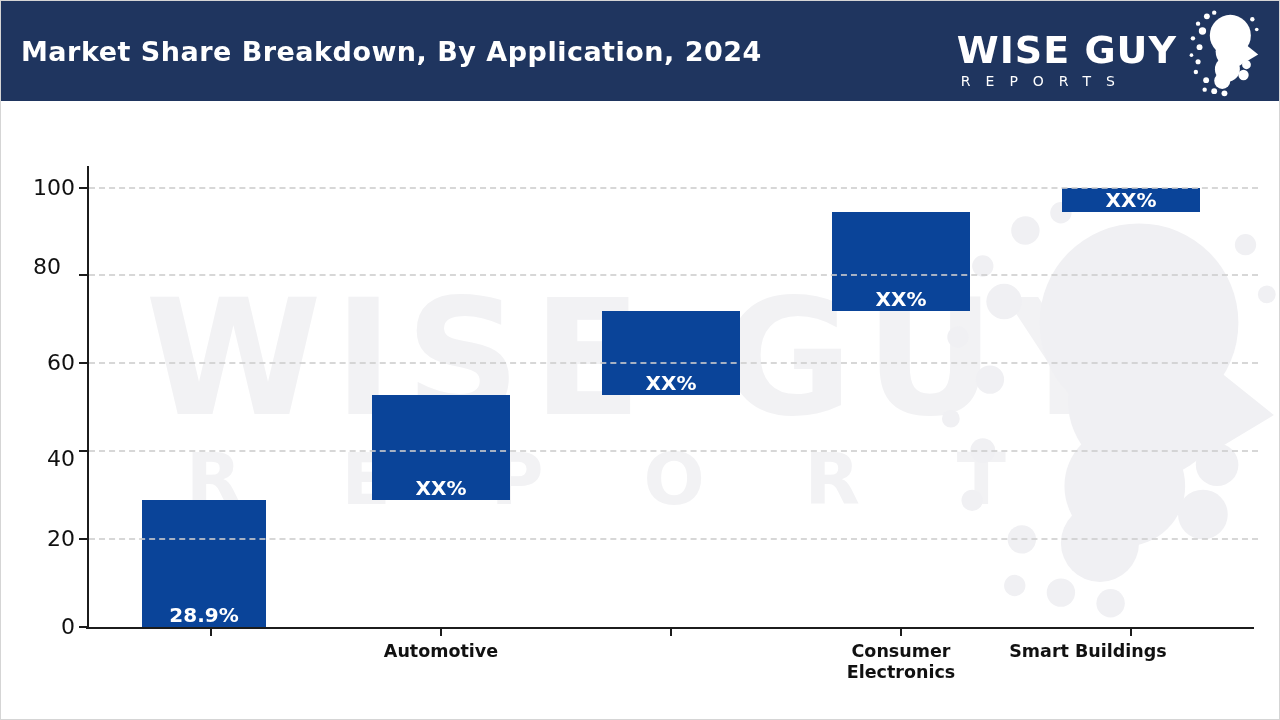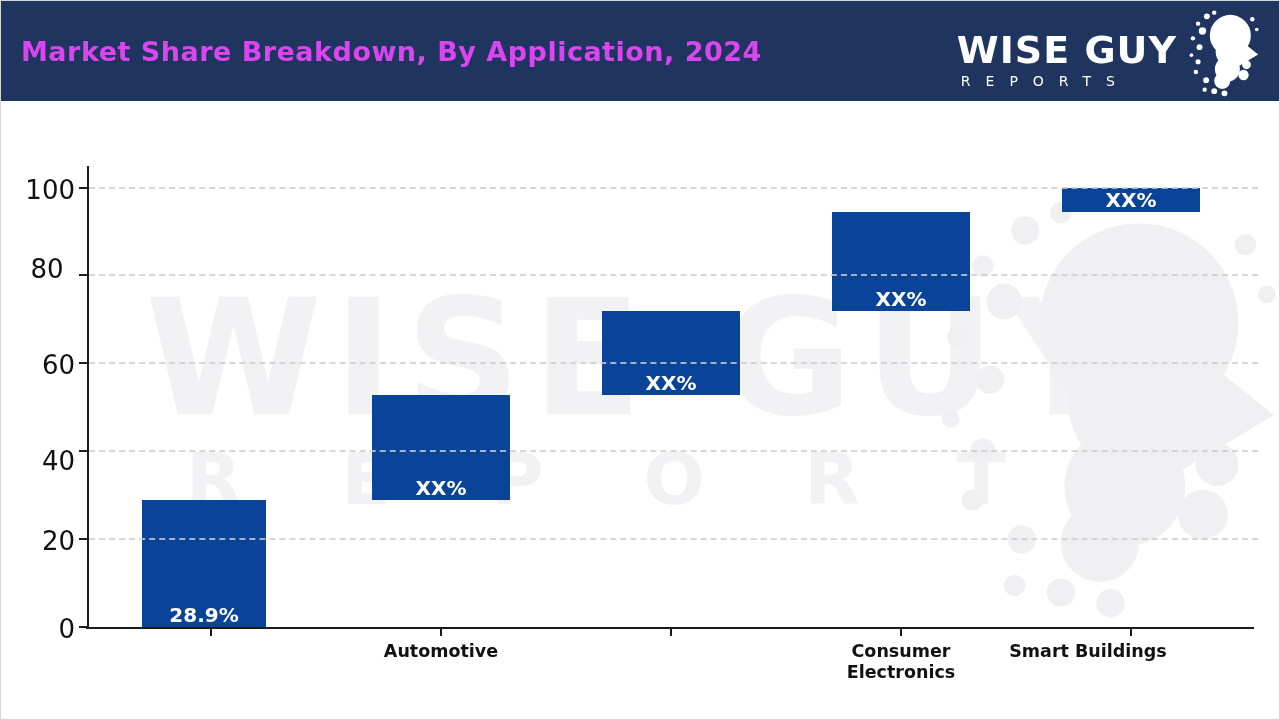--- a/index.html
+++ b/index.html
@@ -8,21 +8,21 @@
     background:#ffffff; box-sizing:border-box;
     border:1px solid #d5d5d5;
     font-family:"DejaVu Sans","Liberation Sans",sans-serif;
   }
   
   .topbar{
     position:absolute; left:0; top:0; width:1280px; height:100px;
     background:#1f355f; z-index:5; display:flex; align-items:center;
   }
   .topbar h1{
-    margin:0 0 0 20px; color:#d946ef; font-size:27px; font-weight:bold;
+    margin:0 0 0 20px; color:#ffffff; font-size:27px; font-weight:bold;
     letter-spacing:0.5px;
   }
   .logo{
     position:absolute; right:14px; top:8px; display:flex; align-items:flex-start;
   }
   .logo-text{display:flex; flex-direction:column; align-items:flex-start; margin-top:22px;}
   .logo-line1{color:#fff; font-size:38px; font-weight:bold; letter-spacing:1px; line-height:1;}
   .logo-line2{color:#fff; font-size:14px; font-weight:normal; letter-spacing:15px; margin-top:4px; padding-left:4px;}
   .logo-head{width:88px; height:88px; fill:#ffffff; margin-left:2px;}
   
@@ -36,21 +36,21 @@
     position:absolute; top:442px; left:185px;
     font-size:72px; font-weight:bold; letter-spacing:100px; white-space:nowrap;
     color:#f2f2f4; line-height:1;
   }
   .wm-head{position:absolute; left:925px; top:192px; width:355px; height:430px; fill:#f0f0f3;}
   
   #plot{position:absolute; inset:0; z-index:2;}
   .spine{position:absolute; background:#1c1c1c;}
   .gridline{position:absolute; height:0; border-top:2px dashed rgba(205,205,205,0.8); z-index:4;}
   .ytick-label{
-    position:absolute; width:56px; text-align:right; font-size:26px; color:#111;
+    position:absolute; width:56px; text-align:right; font-size:22px; color:#111;
     line-height:1;
   }
   .tickmark{position:absolute; background:#1c1c1c;}
   .bar{
     position:absolute; display:flex; align-items:flex-end; justify-content:center;
     z-index:3;
   }
   .bar-label{color:#ffffff; font-size:20px; font-weight:bold; z-index:4;}
   .cat-label{
     position:absolute; width:230px; text-align:center; font-size:17.5px;

